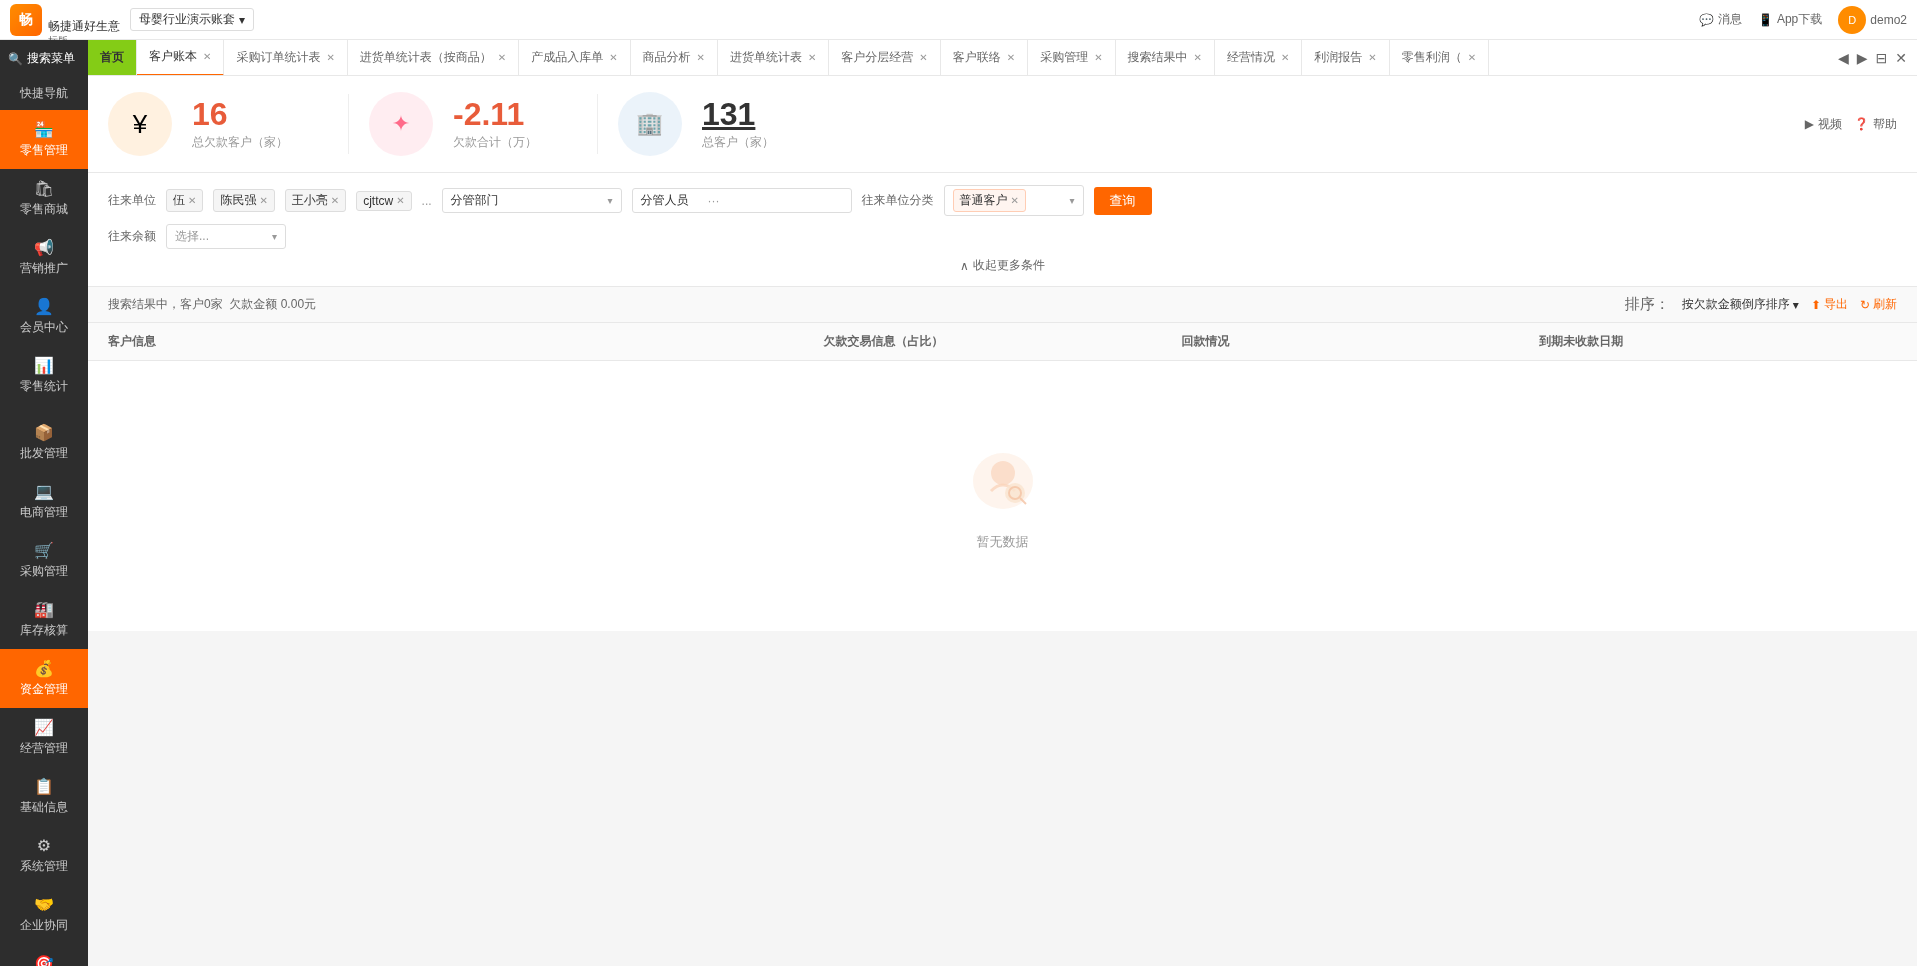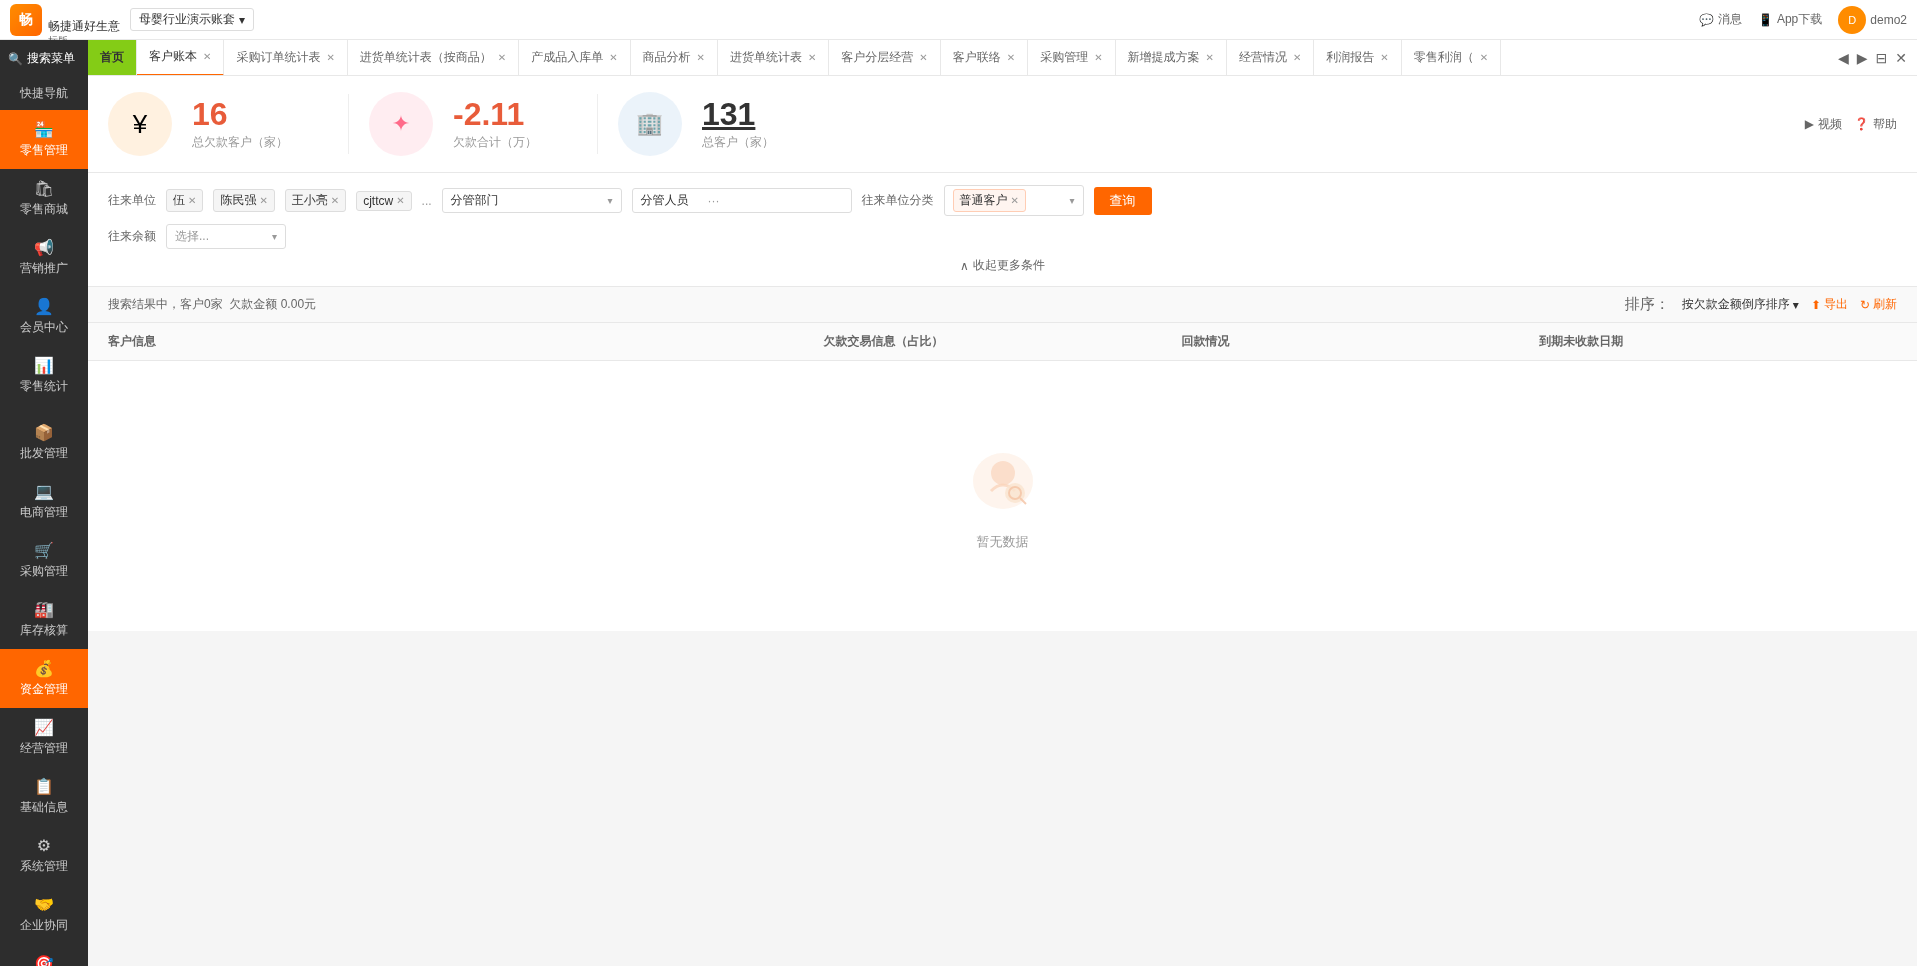--- a/index.html
+++ b/index.html
@@ -234,21 +234,21 @@
         </div>
         <div class="tab-item">
           <span>客户联络</span>
           <span class="close-x">✕</span>
         </div>
         <div class="tab-item">
           <span>采购管理</span>
           <span class="close-x">✕</span>
         </div>
         <div class="tab-item">
-          <span>新增提成方案</span>
+          <span>搜索结果中</span>
           <span class="close-x">✕</span>
         </div>
         <div class="tab-item">
           <span>经营情况</span>
           <span class="close-x">✕</span>
         </div>
         <div class="tab-item">
           <span>利润报告</span>
           <span class="close-x">✕</span>
         </div>

